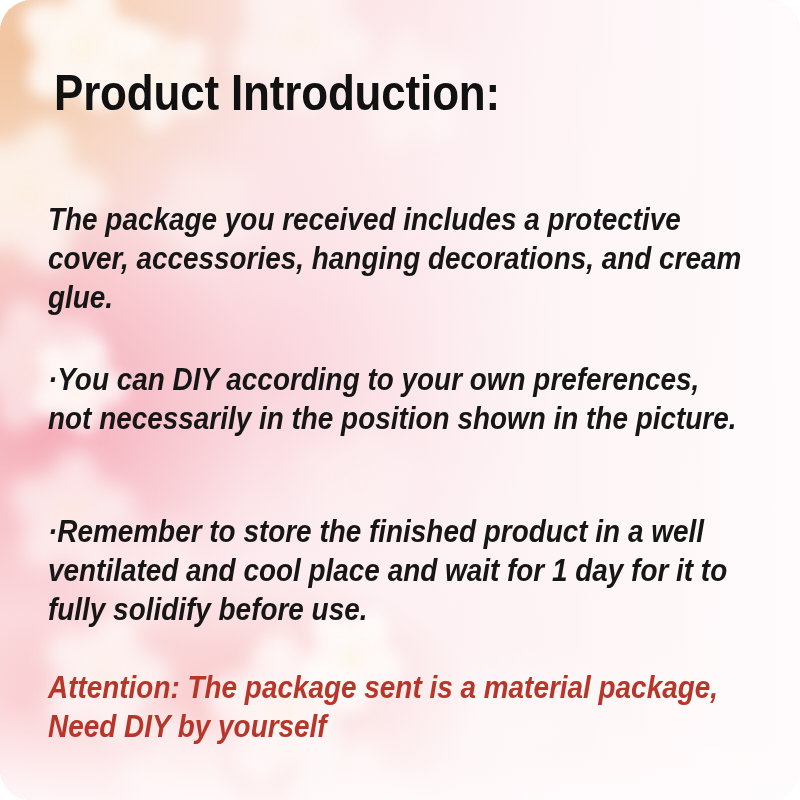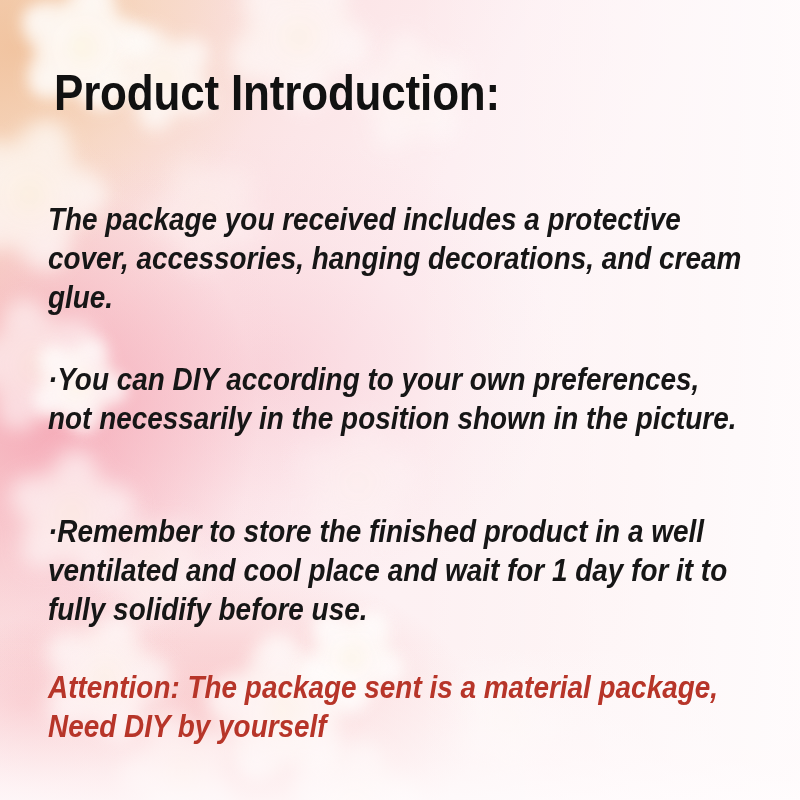--- a/index.html
+++ b/index.html
@@ -7,20 +7,21 @@
     padding: 0;
     background: #ffffff;
   }
   #canvas {
     position: relative;
     width: 800px;
     height: 800px;
     overflow: hidden;
     font-family: "Liberation Sans", sans-serif;
     background-color: #fbe3e6;
+    border-radius: 32px;
   }
 
   
   .bg-layer {
     position: absolute;
     inset: 0;
     pointer-events: none;
   }
   #bg-base {
     background:

